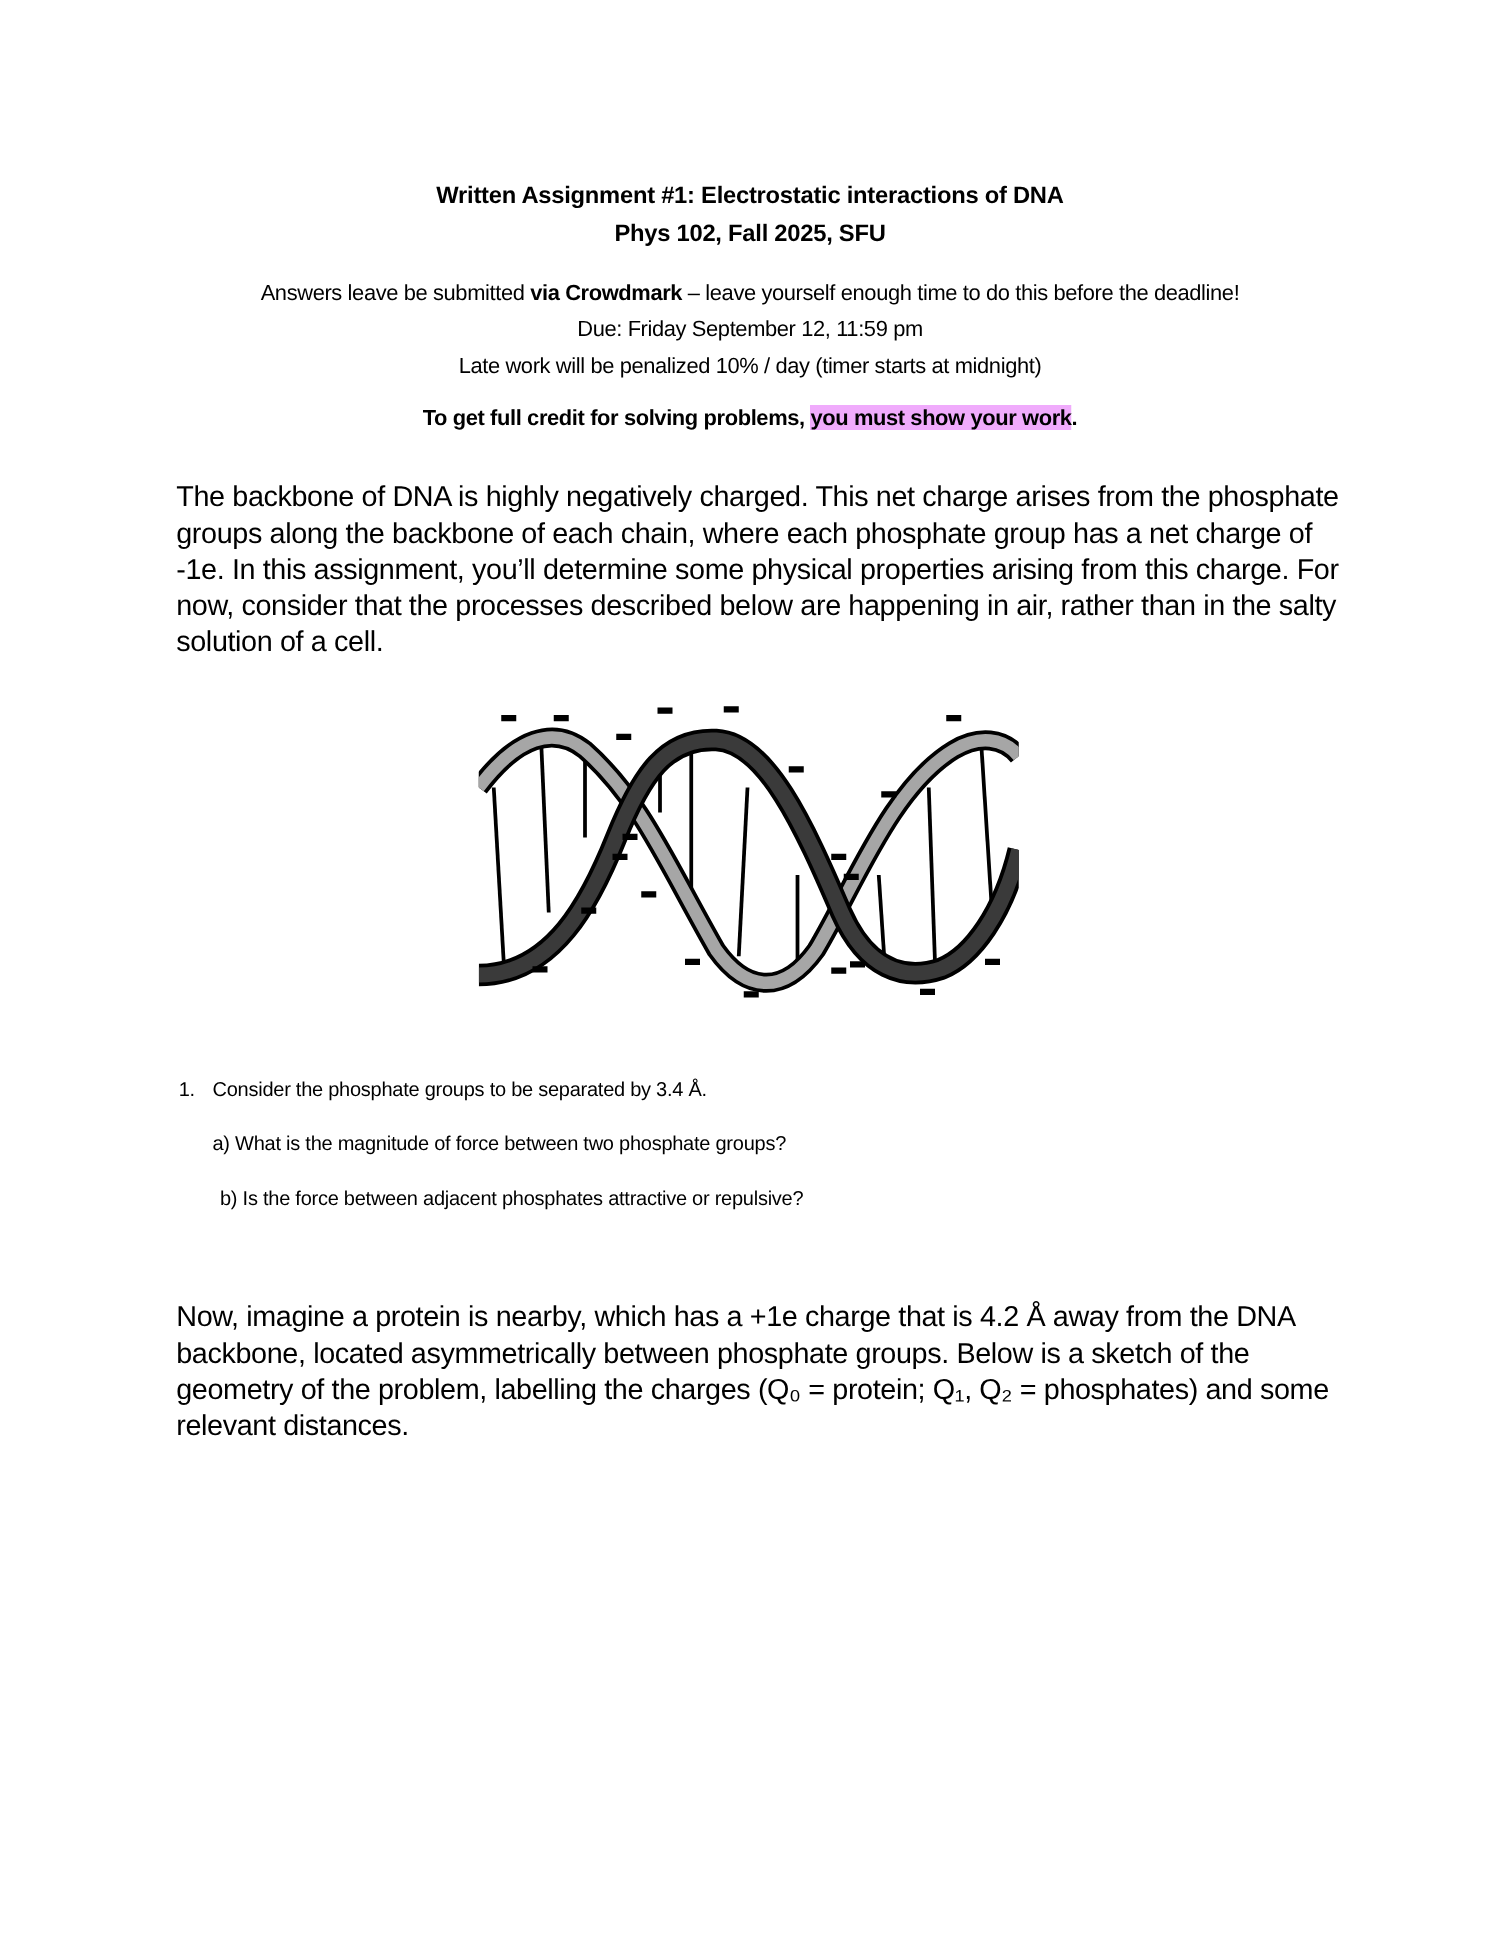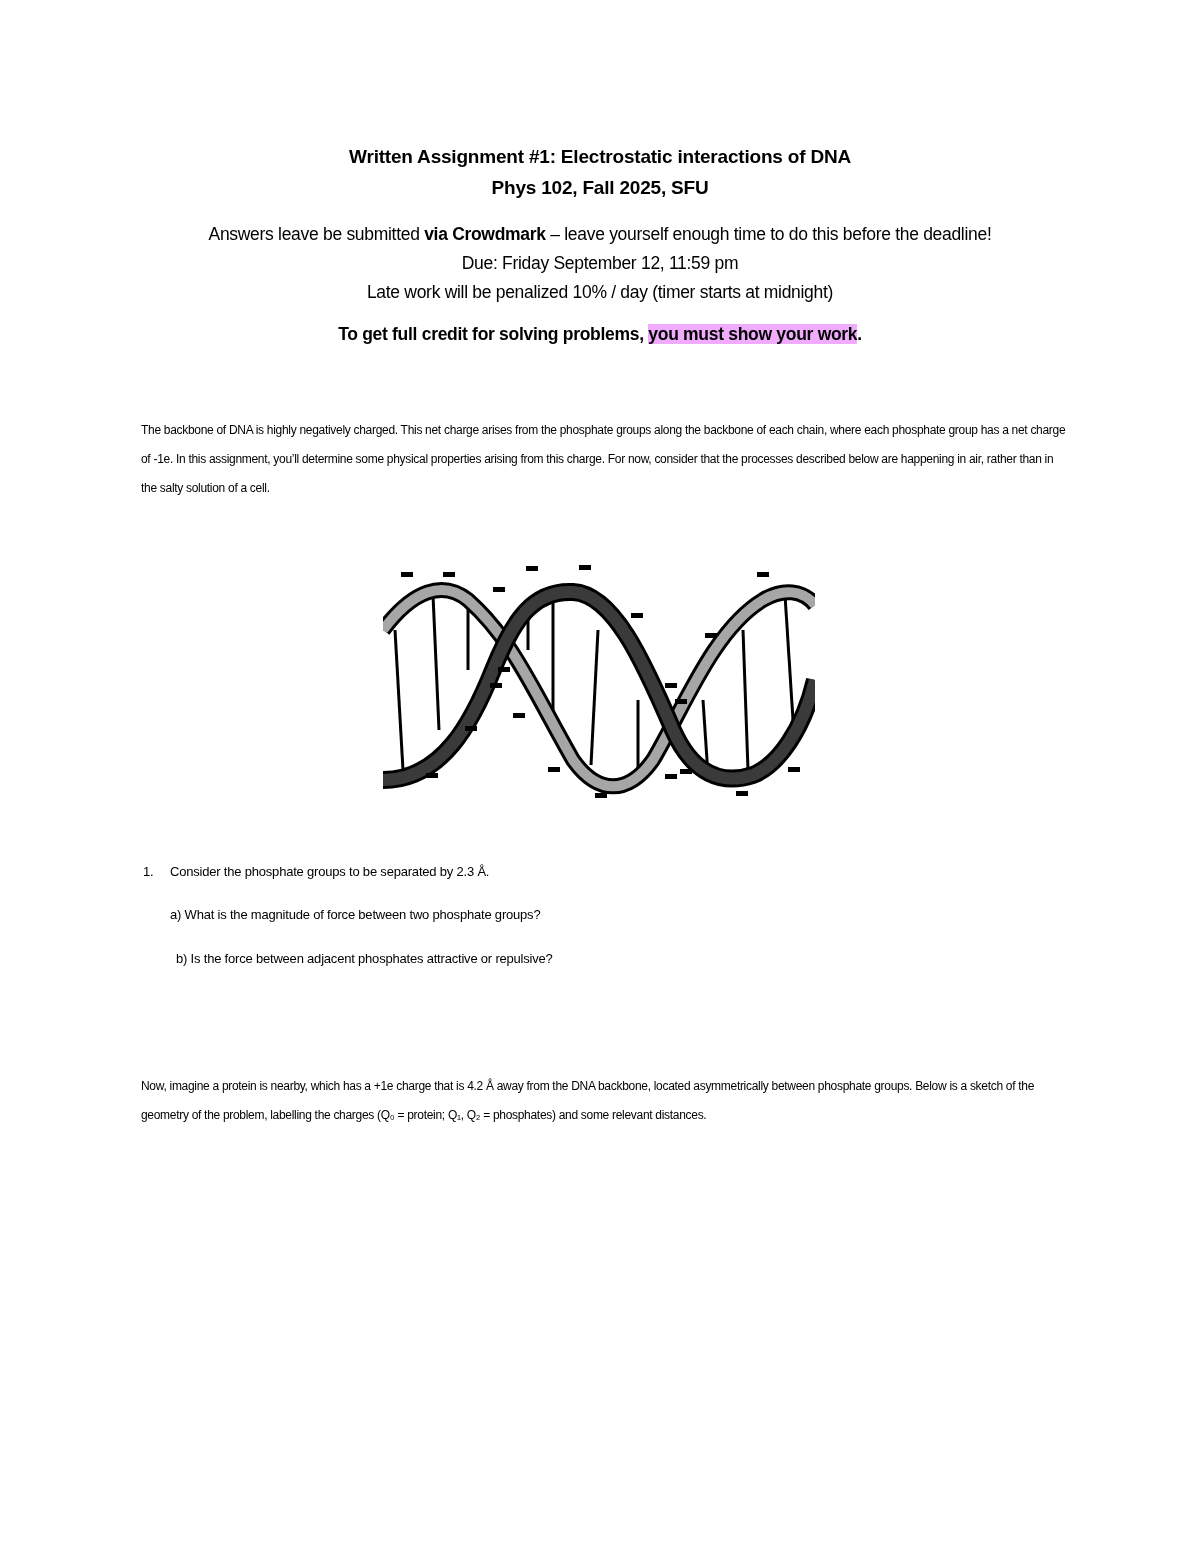--- a/index.html
+++ b/index.html
@@ -4,23 +4,23 @@
 <style>
   html, body { margin: 0; padding: 0; background: #ffffff; }
   body { width: 1200px; height: 1553px; position: relative; overflow: hidden;
          font-family: "Liberation Sans", "DejaVu Sans", sans-serif; color: #000; }
   .page { position: absolute; left: 0; top: 0; width: 1200px; height: 1246px; }
   .center { position: absolute; left: 0; width: 1200px; text-align: center; }
   .title { font-weight: bold; font-size: 19px; letter-spacing: -0.2px; }
   .line { font-size: 17.5px; letter-spacing: -0.3px; white-space: nowrap; }
   .bold { font-weight: bold; }
   .hl { background: #f0abfc; }
-  .para { position: absolute; left: 141px; width: 930px; font-size: 12px; line-height: 29px; letter-spacing: -0.3px; margin-top: 33px; }
+  .para { position: absolute; left: 141px; width: 930px; font-size: 23px; line-height: 29px; letter-spacing: -0.3px; }
   .figure { position: absolute; left: 383px; top: 560px; width: 432px; height: 242px; }
-  .q { position: absolute; font-size: 13px; letter-spacing: -0.2px; white-space: nowrap; }
+  .q { position: absolute; font-size: 16px; letter-spacing: -0.2px; white-space: nowrap; }
   .qnum { position: absolute; left: 143px; }
 </style>
 </head>
 <body>
 
 <div class="page">
 
   <div class="center title" style="top:146px;">Written Assignment #1: Electrostatic interactions of DNA</div>
   <div class="center title" style="top:177px;">Phys 102, Fall 2025, SFU</div>
 
@@ -79,21 +79,21 @@
         <rect x="297" y="209" width="12" height="5"></rect>
         <rect x="212" y="233" width="12" height="5"></rect>
         <rect x="353" y="231" width="12" height="5"></rect>
         <rect x="405" y="207" width="12" height="5"></rect>
       </g>
     </svg>
   </div>
 
   <div class="q" style="top:864px; left:0;">
     <span class="qnum">1.</span>
-    <span style="position:absolute; left:170px;">Consider the phosphate groups to be separated by 2.3 Å.</span>
+    <span style="position:absolute; left:170px;">Consider the phosphate groups to be separated by 3.4 Å.</span>
   </div>
   <div class="q" style="top:907px; left:170px;">
     <span>a)</span> <span>What is the magnitude of force between two phosphate groups?</span>
   </div>
   <div class="q" style="top:951px; left:176px;">
     <span>b)</span> <span>Is the force between adjacent phosphates attractive or repulsive?</span>
   </div>
 
   <div class="para" style="top:1039px;">Now, imagine a protein is nearby, which has a +1e charge that is 4.2 Å away from the DNA backbone, located asymmetrically between phosphate groups. Below is a sketch of the geometry of the problem, labelling the charges (Q₀ = protein; Q₁, Q₂ = phosphates) and some relevant distances.</div>
 

